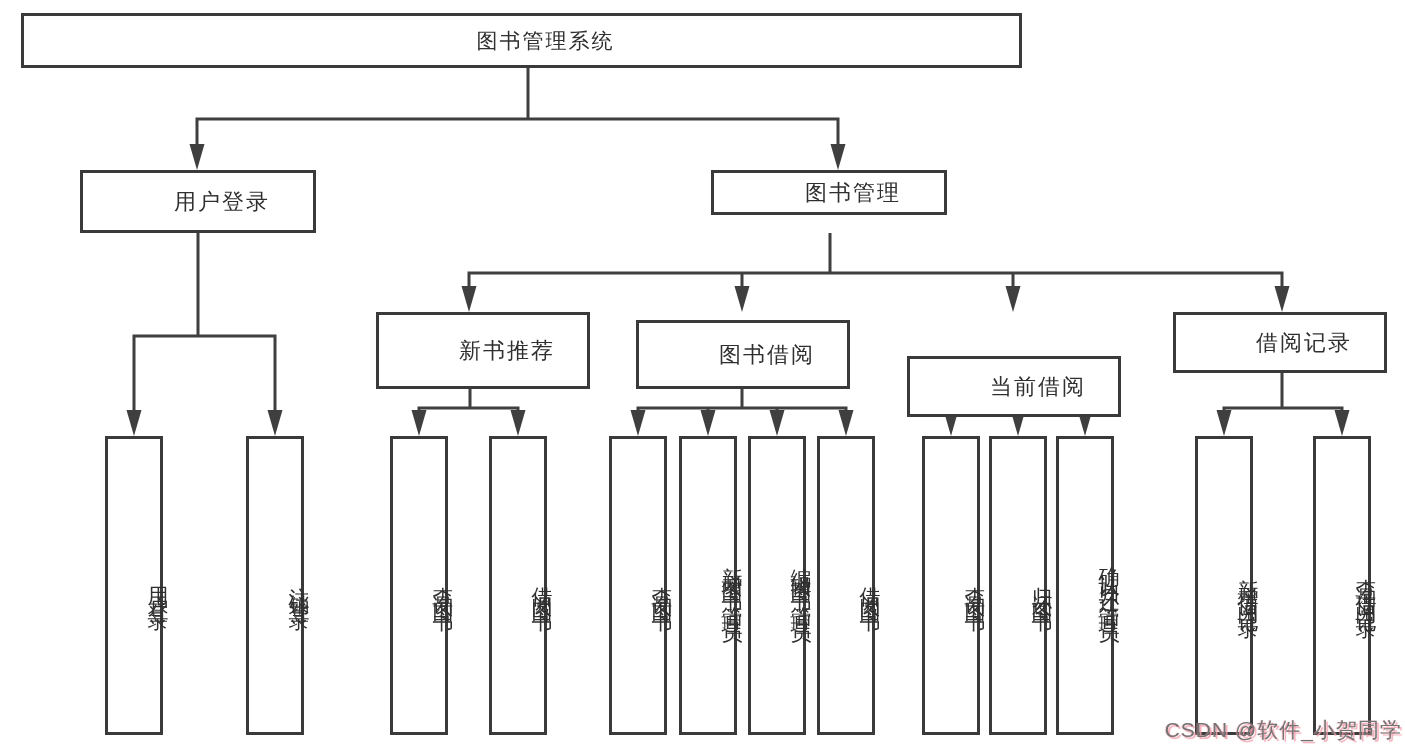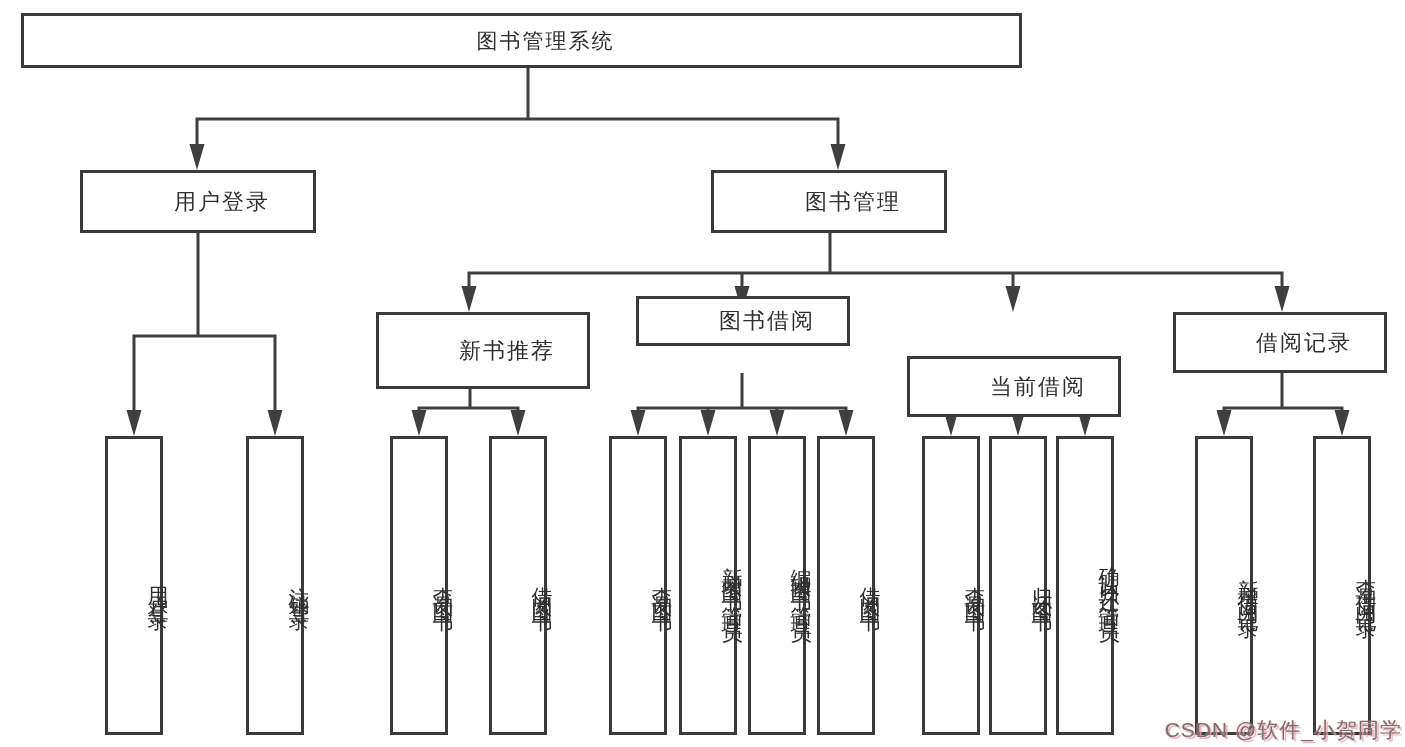--- a/index.html
+++ b/index.html
@@ -15,23 +15,23 @@
   }
   .hlabel { font-size:22px; letter-spacing:2px; white-space:nowrap; }
   .root-label { font-size:21px; letter-spacing:2px; }
   .vbox span {
     writing-mode:vertical-rl; text-orientation:mixed;
     font-size:21px; letter-spacing:8px; line-height:1.05;
   }
   
   .n-root  { left:21px;  top:13px;  width:1001px; height:55px; }
   .n-l2a   { left:80px;  top:170px; width:236px;  height:63px; }
-  .n-l2b   { left:711px; top:170px; width:236px;  height:63px; }
+  .n-l2b   { left:711px; top:170px; width:236px;  height:45px; }
   .n-l3a   { left:376px; top:312px; width:214px;  height:77px;font-family:Liberation Mono, monospace; }
-  .n-l3b   { left:636px; top:296px; width:214px;  height:50px; }
+  .n-l3b   { left:636px; top:320px; width:214px;  height:69px; }
   .n-l3c   { left:907px; top:312px; width:214px;  height:61px;margin-top:44px; }
   .n-l3d   { left:1173px;top:312px; width:214px;  height:61px; }
   .leaf    { top:436px; width:58px; height:299px; }
   .f-1a { left:105px; }  .f-1b { left:246px; }
   .f-2a { left:390px; }  .f-2b { left:489px; }
   .f-3a { left:609px; }  .f-3b { left:679px; } .f-3c { left:748px; } .f-3d { left:817px; }
   .f-4a { left:922px; }  .f-4b { left:989px; } .f-4c { left:1056px; }
   .f-5a { left:1195px; } .f-5b { left:1313px; }
   #watermark {
     position:absolute; right:3px; bottom:3px; z-index:5;

